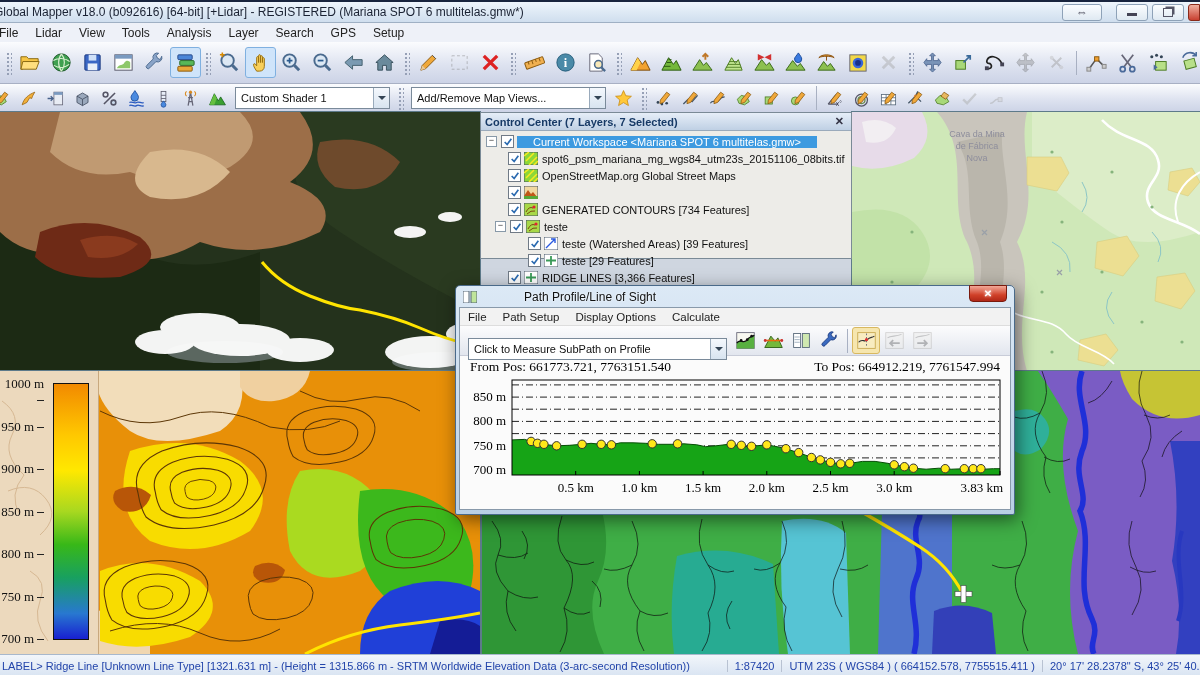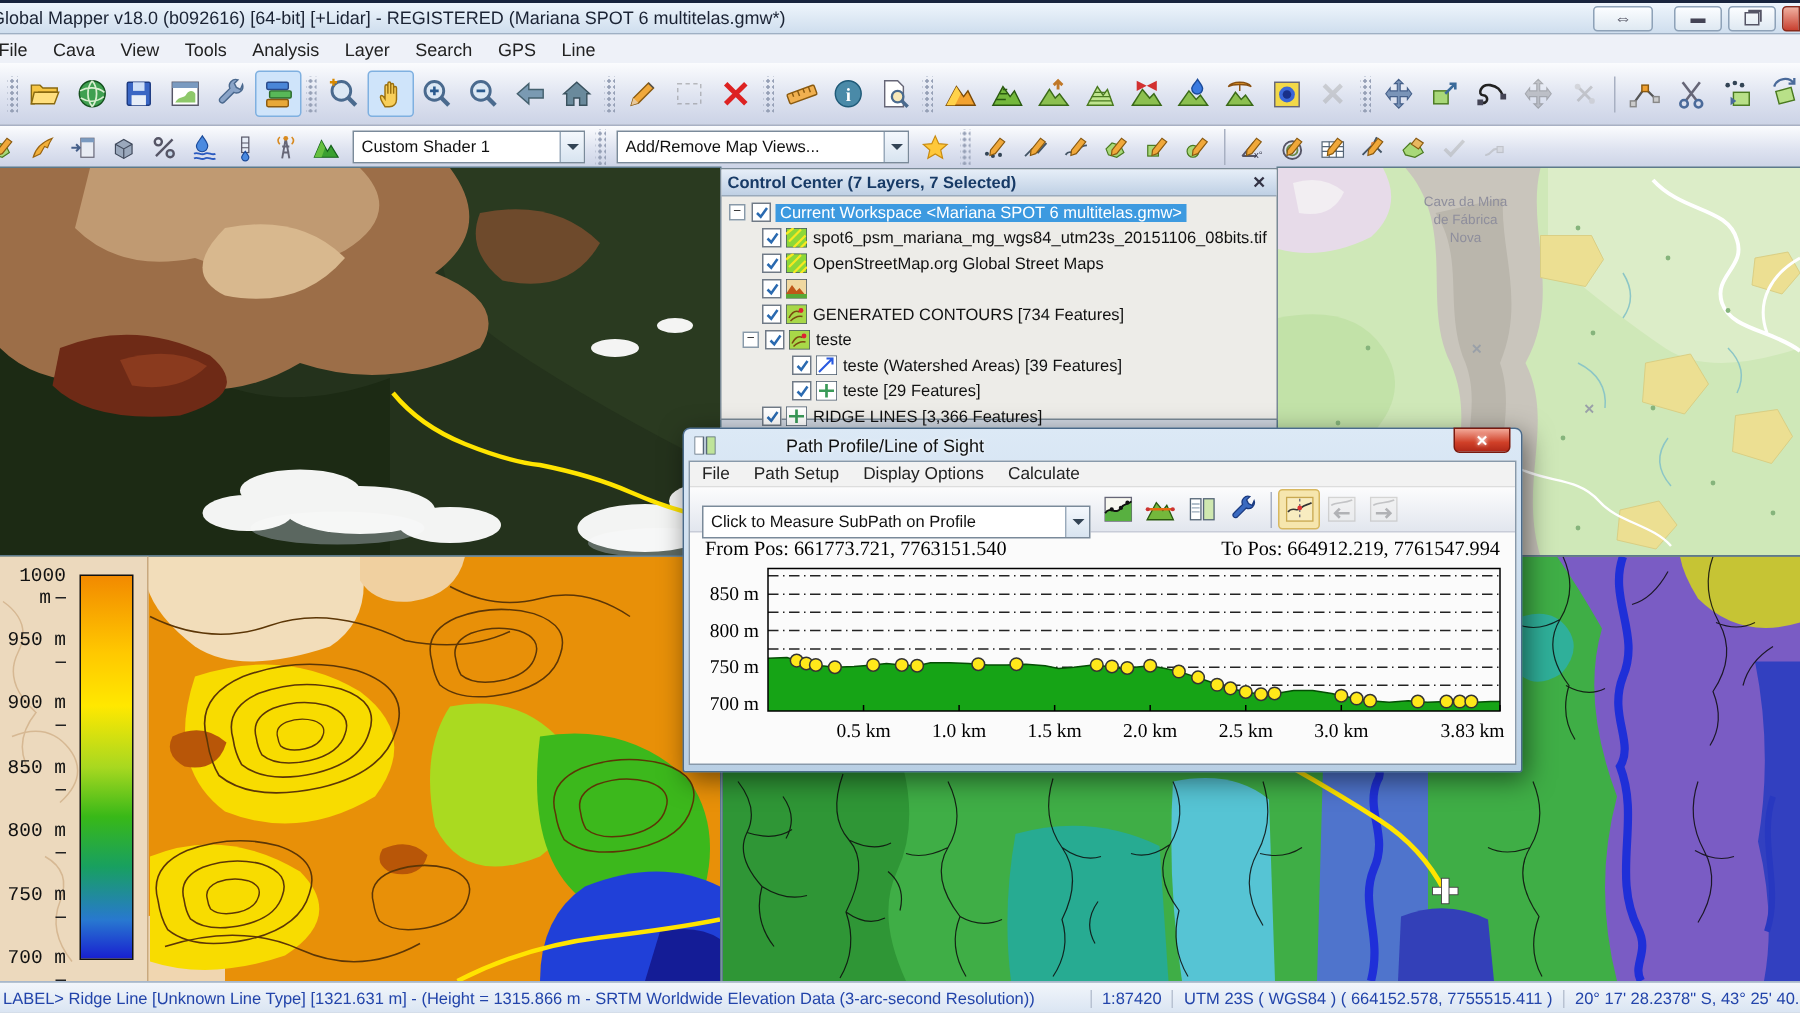--- a/index.html
+++ b/index.html
@@ -42,36 +42,36 @@
   .map svg{display:block;}
   .sat{left:0;top:112px;width:480px;height:259px;}
   .osm{left:852px;top:112px;width:348px;height:259px;background:#7f1d1d;}
   .ccgap{position:absolute;left:480px;top:285px;width:372px;height:86px;background:#c2ccd4;}
   .contour{left:0;top:371px;width:480px;height:283px;}
   .wshed{left:482px;top:371px;width:718px;height:283px;}
   .pitlabel{position:absolute;left:96px;top:16px;width:58px;text-align:center;font-size:9px;color:#8e8e9c;line-height:1.35;}
   
   .legend{position:absolute;left:0;top:0;width:98px;height:283px;background:#ecd9bd;border-right:1px solid #c8a87e;}
   .lgbar{position:absolute;left:53px;top:12px;width:34px;height:255px;border:1px solid #111;background:linear-gradient(to bottom,#f28a00 0%,#ffc800 20%,#ffe800 34%,#a8d820 50%,#38b818 63%,#18a060 76%,#2878d0 90%,#1820d0 100%);}
-  .lgl{position:absolute;left:0;width:44px;text-align:right;font-family:Liberation Mono, monospace;font-size:13px;color:#111;}
+  .lgl{position:absolute;left:0;width:44px;text-align:right;font-family:Liberation Serif, serif;font-size:13px;color:#111;}
   .lgl::after{content:"";display:inline-block;width:7px;height:1px;background:#222;margin:0 0 3px 3px;}
   
-  .cc{position:absolute;left:480px;top:112px;width:372px;height:168px;background:#edece8;border:1px solid #7a8a96;box-sizing:border-box;z-index:5;}
+  .cc{position:absolute;left:480px;top:112px;width:372px;height:147px;background:#edece8;border:1px solid #7a8a96;box-sizing:border-box;z-index:5;}
   .cctitle{height:17px;background:linear-gradient(#e6eef8,#bfd0e4);border-bottom:1px solid #9aaabb;display:flex;align-items:center;font-size:11px;font-weight:bold;color:#173a66;padding:0 4px;}
   .ccx{margin-left:auto;font-weight:bold;color:#334;font-size:11px;padding:0 3px;}
   .cctree{padding:2px 0 0 2px;font-size:11px;color:#111;}
   .trow{height:17px;display:flex;align-items:center;white-space:nowrap;overflow:hidden;}
   .trow .exp{width:9px;height:9px;border:1px solid #8899a8;background:#fff;font-size:9px;line-height:7px;text-align:center;color:#333;margin-right:4px;flex:0 0 auto;}
   .cbx{width:11px;height:11px;border:1px solid #707a86;background:#fff;margin-right:3px;flex:0 0 auto;display:flex;align-items:center;justify-content:center;}
   .cbx svg{width:10px;height:10px;}
   .licon{width:14px;height:13px;margin-right:4px;flex:0 0 auto;}
   .licon svg{width:14px;height:13px;display:block;}
   .lvl0{padding-left:3px;}.lvl1{padding-left:25px;}.lvl2{padding-left:45px;}
   .lvl1.hasexp{padding-left:12px;}
-  .selband{background:#3d9ae0;color:#fff;padding:0 3px;}
+  .selband{background:#3d9ae0;color:#fff;padding:0 16px;}
   
   .pp{position:absolute;left:455px;top:285px;width:560px;height:230px;z-index:10;background:linear-gradient(#dce9f6,#b9cfe4);border:1px solid #4a6a8a;border-radius:5px 5px 2px 2px;box-shadow:3px 5px 18px rgba(0,0,0,.5);box-sizing:border-box;padding:0 3px 3px 3px;}
   .pptitle{height:21px;display:flex;align-items:center;font-size:12px;color:#111;text-shadow:0 0 3px #fff;padding-left:4px;position:relative;gap:42px;}
   .pptitle .dicon{width:14px;height:12px;margin-right:5px;}
   .ppclose{position:absolute;right:4px;top:-1px;width:36px;height:15px;background:linear-gradient(#f2a898,#d04028 60%,#b02818);border:1px solid #7a1a0e;border-radius:0 0 4px 4px;color:#fff;font-size:10px;font-weight:bold;display:flex;align-items:center;justify-content:center;}
   .ppinner{background:#fbfbfb;border:1px solid #8899aa;height:203px;box-sizing:border-box;display:flex;flex-direction:column;}
   .ppmenu{height:19px;background:#f2f2f2;border-bottom:1px solid #ddd;display:flex;align-items:center;font-size:11.5px;color:#222;}
   .ppmenu span{padding:0 8px;}
   .pptb{height:29px;background:linear-gradient(#fcfcfd,#e2e6ee);border-bottom:1px solid #c8ccd8;display:flex;align-items:center;padding-left:4px;}
   .pptb .combo{width:252px;margin-top:16px;}
@@ -98,28 +98,28 @@
       <span class="wbtn">▬</span>
       <span class="wbtn">
           <span class="rsq"></span>
         </span>
       <span class="wbtn closecut"></span>
     </span>
   </div>
 
   <div class="menubar">
     <span>File</span>
-    <span>Cava</span>
+    <span>Lidar</span>
     <span>View</span>
     <span>Tools</span>
     <span>Analysis</span>
     <span>Layer</span>
     <span>Search</span>
     <span>GPS</span>
-    <span>Line</span>
+    <span>Setup</span>
   </div>
 
   <div class="tbrow tb1">
     <div class="iconhost">
         <div class="tgrip"></div>
         <div class="tbtn">
           <svg viewBox="0 0 24 24">
             <path d="M2 19V6h6l2 2h10v3H7l-3 8z" fill="#f6c544" stroke="#8a6a10"></path>
             <path d="M4 11h17l-3 8H2z" fill="#ffdf7e" stroke="#8a6a10"></path>
           </svg>

